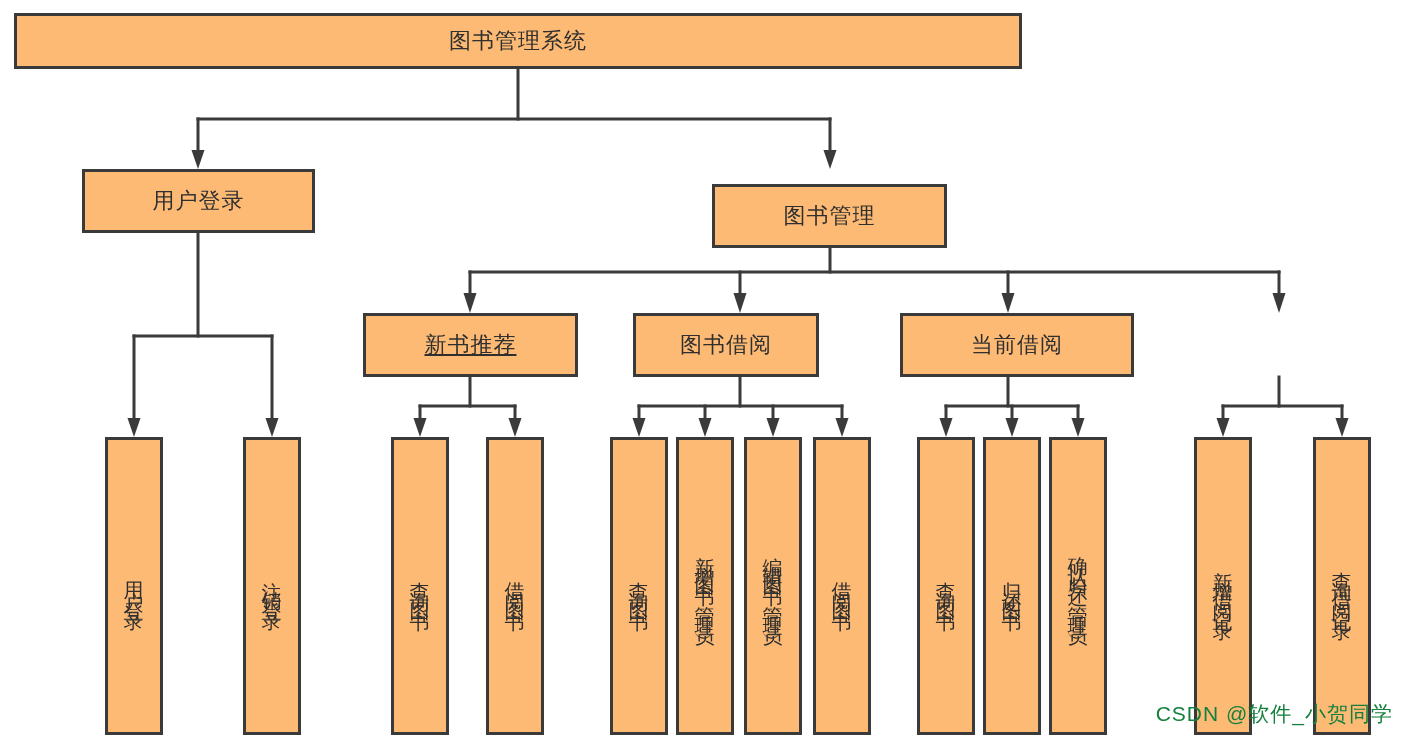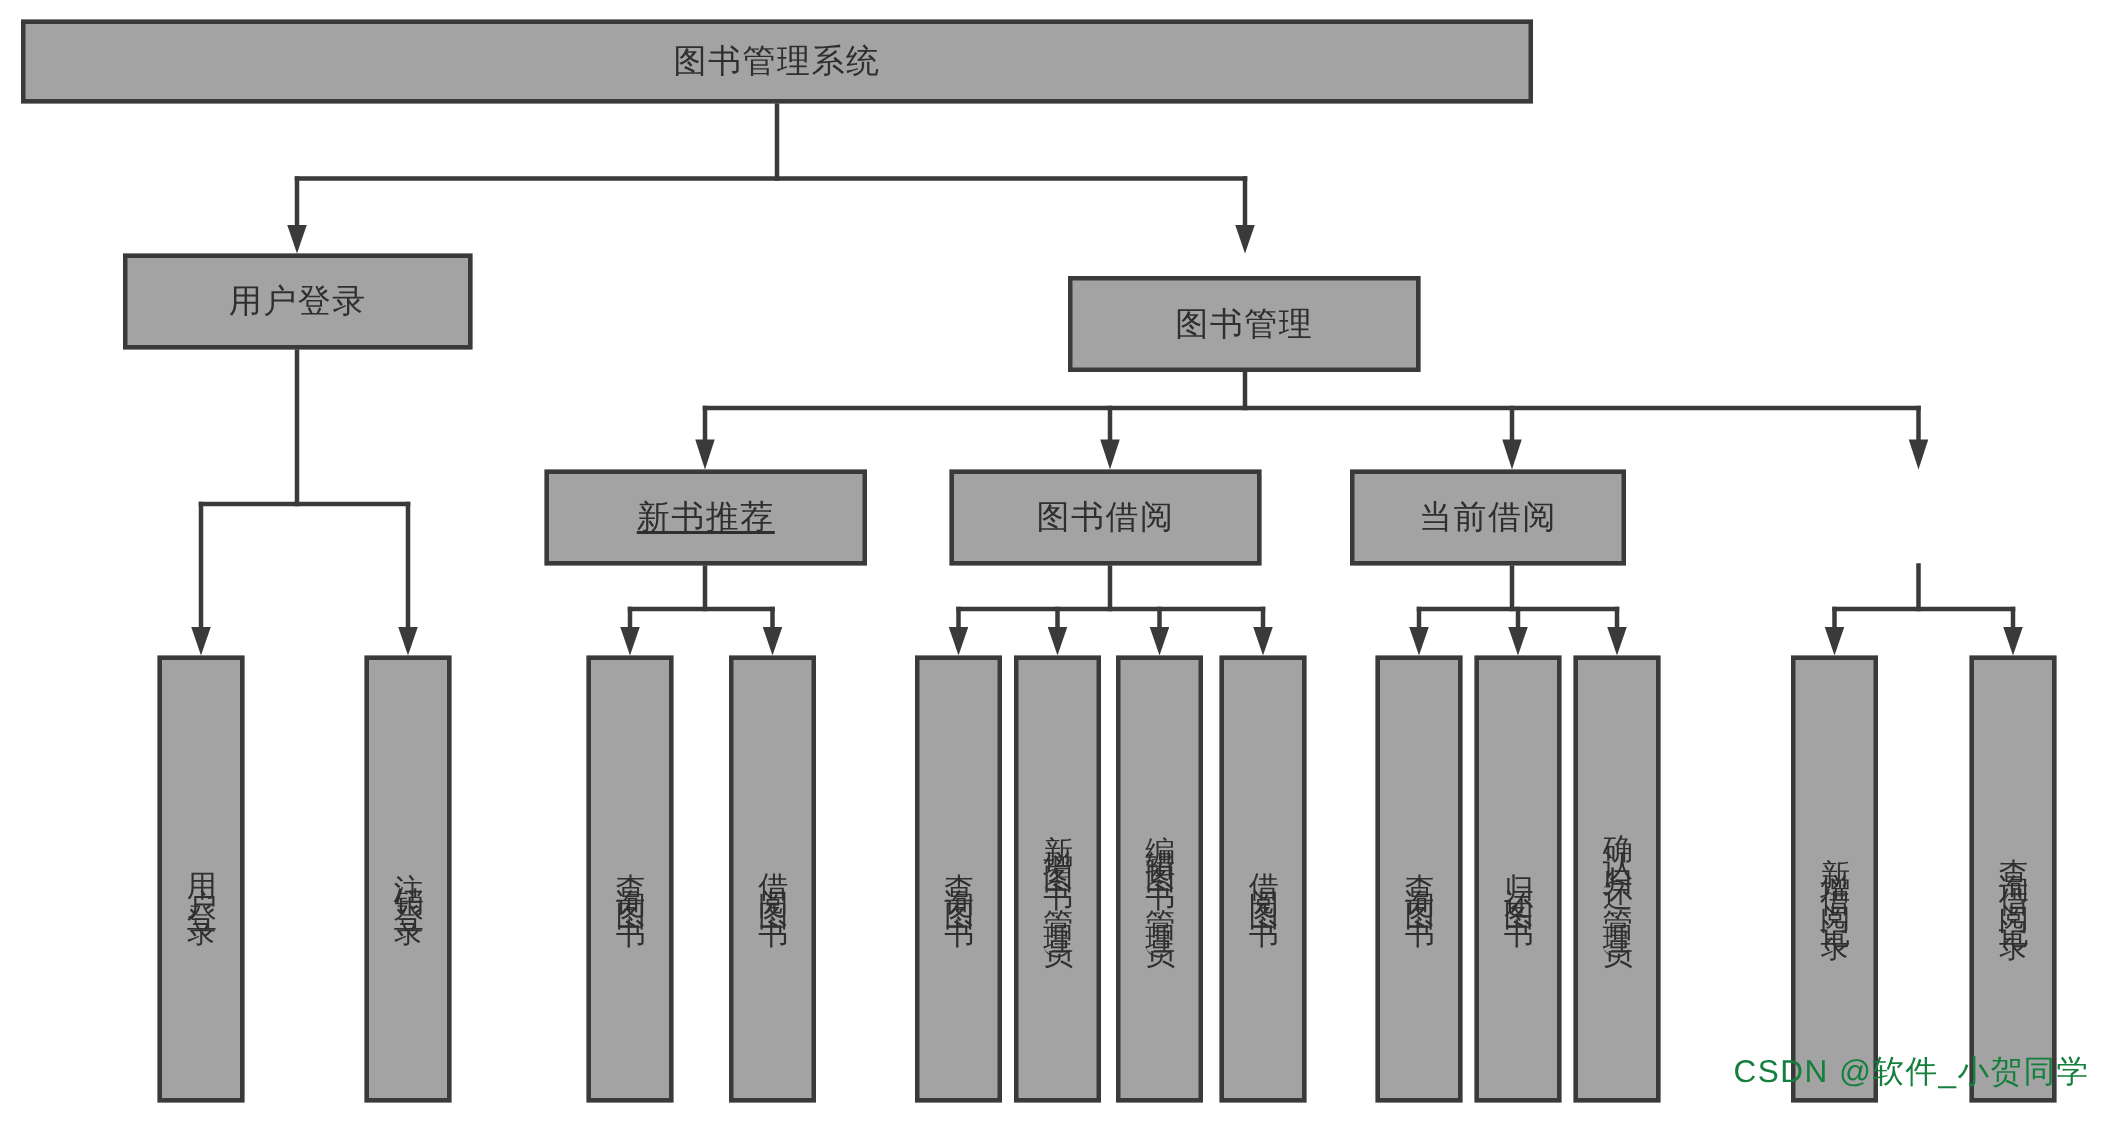--- a/index.html
+++ b/index.html
@@ -21,21 +21,21 @@
     stroke-width: 3;
     stroke-linecap: square;
   }
   svg.connectors path {
     fill: #3a3a3a;
     stroke: none;
   }
   .node {
     position: absolute;
     box-sizing: border-box;
-    background: #a3a3a3;
+    background: #fdba74;
     border: 3px solid #3a3a3a;
     color: #2f2f2f;
     display: flex;
     align-items: center;
     justify-content: center;
     text-align: center;
   }
   .hbox {
     font-size: 22px;
     letter-spacing: 1px;
@@ -139,22 +139,22 @@
       <path d="M1335.5 418 L1348.5 418 L1342 437 Z"></path>
     </g>
   </svg>
 
   <div class="node hbox" style="left:14px; top:13px; width:1008px; height:56px;">图书管理系统</div>
 
   <div class="node hbox" style="left:82px; top:169px; width:233px; height:64px;">用户登录</div>
   <div class="node hbox" style="left:712px; top:184px; width:235px; height:64px;">图书管理</div>
 
   <div class="node hbox" style="left:363px; top:313px; width:215px; height:64px;text-decoration:underline;">新书推荐</div>
-  <div class="node hbox" style="left:633px; top:313px; width:208px; height:64px;">图书借阅</div>
-  <div class="node hbox" style="left:900px; top:313px; width:184px; height:64px;">当前借阅</div>
+  <div class="node hbox" style="left:633px; top:313px; width:186px; height:64px;">图书借阅</div>
+  <div class="node hbox" style="left:900px; top:313px; width:234px; height:64px;">当前借阅</div>
 
   <div class="node vbox" style="left:105px; top:437px; width:58px; height:298px;">用户登录</div>
   <div class="node vbox" style="left:243px; top:437px; width:58px; height:298px;">注销登录</div>
 
   <div class="node vbox" style="left:391px; top:437px; width:58px; height:298px;">查询图书</div>
   <div class="node vbox" style="left:486px; top:437px; width:58px; height:298px;">借阅图书</div>
 
   <div class="node vbox" style="left:610px; top:437px; width:58px; height:298px;">查询图书</div>
   <div class="node vbox" style="left:676px; top:437px; width:58px; height:298px;">新增图书（管理员）</div>
   <div class="node vbox" style="left:744px; top:437px; width:58px; height:298px;">编辑图书（管理员）</div>

